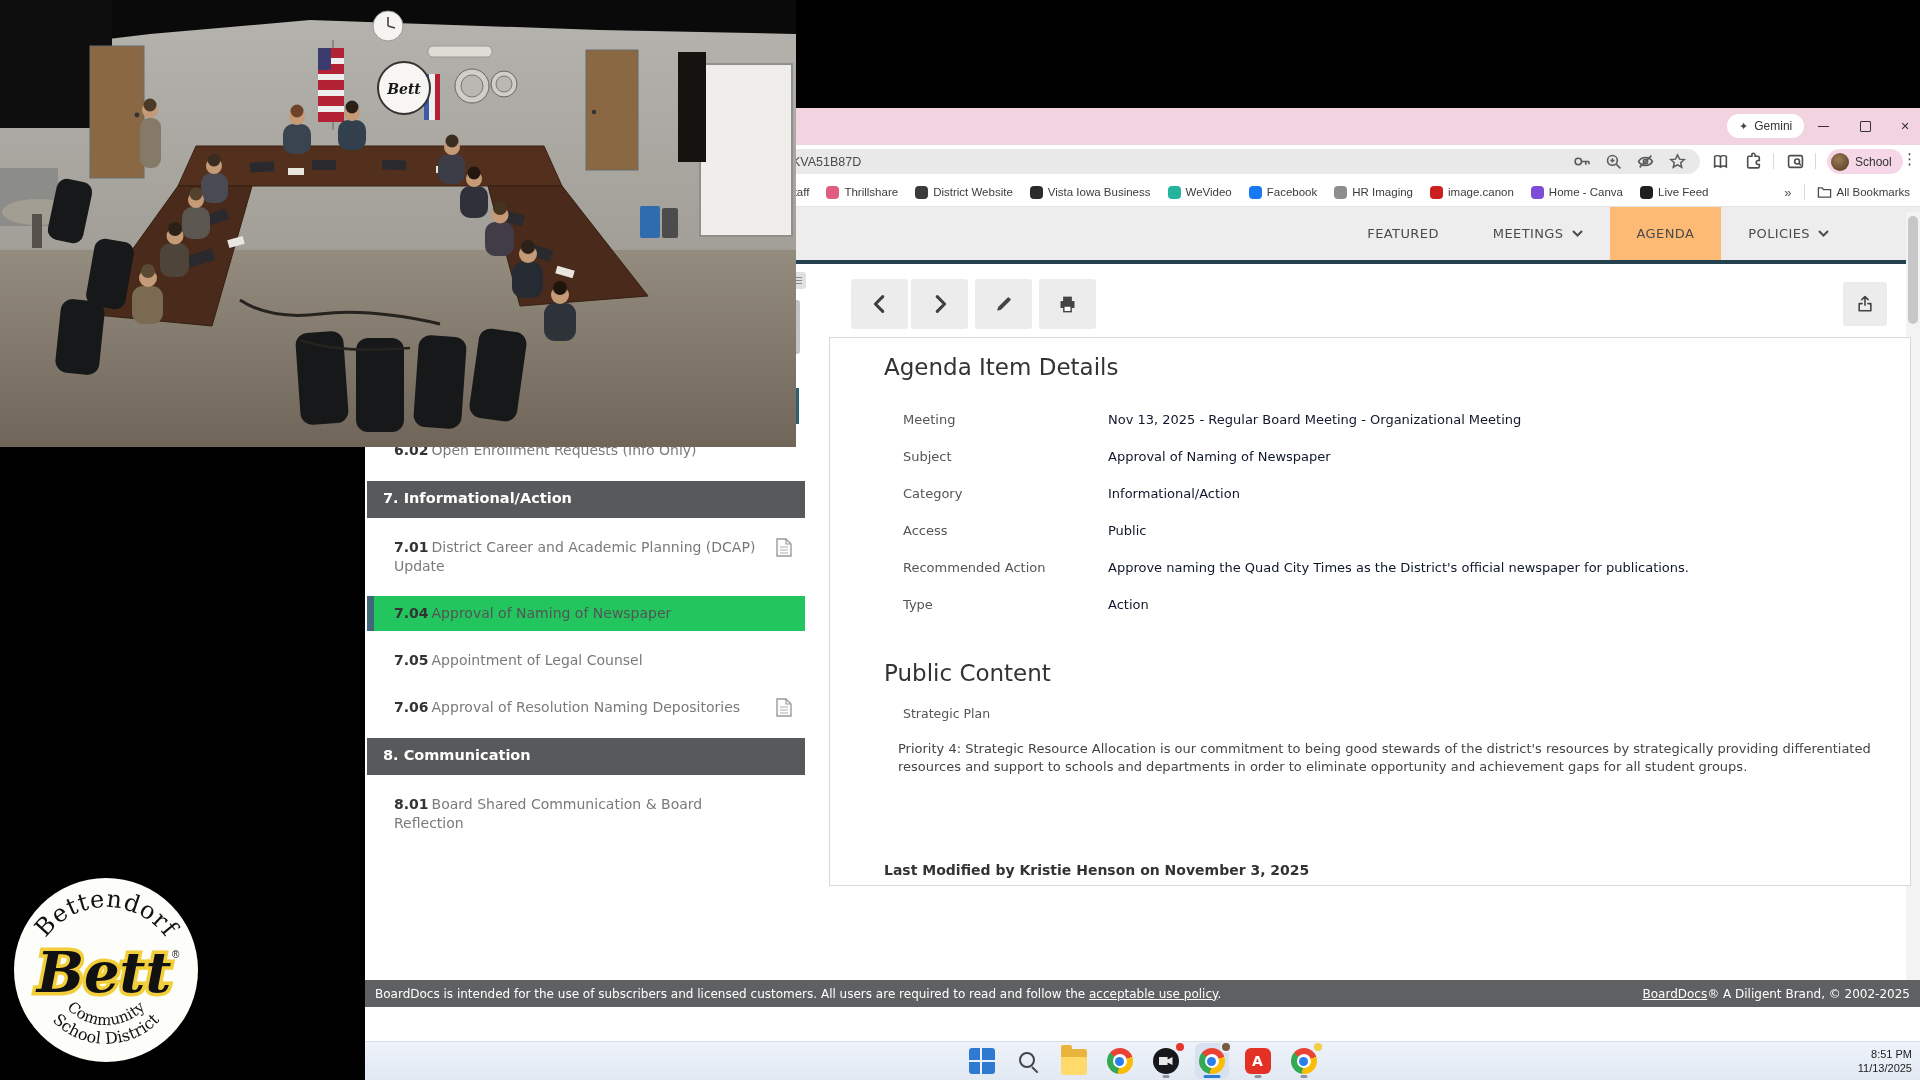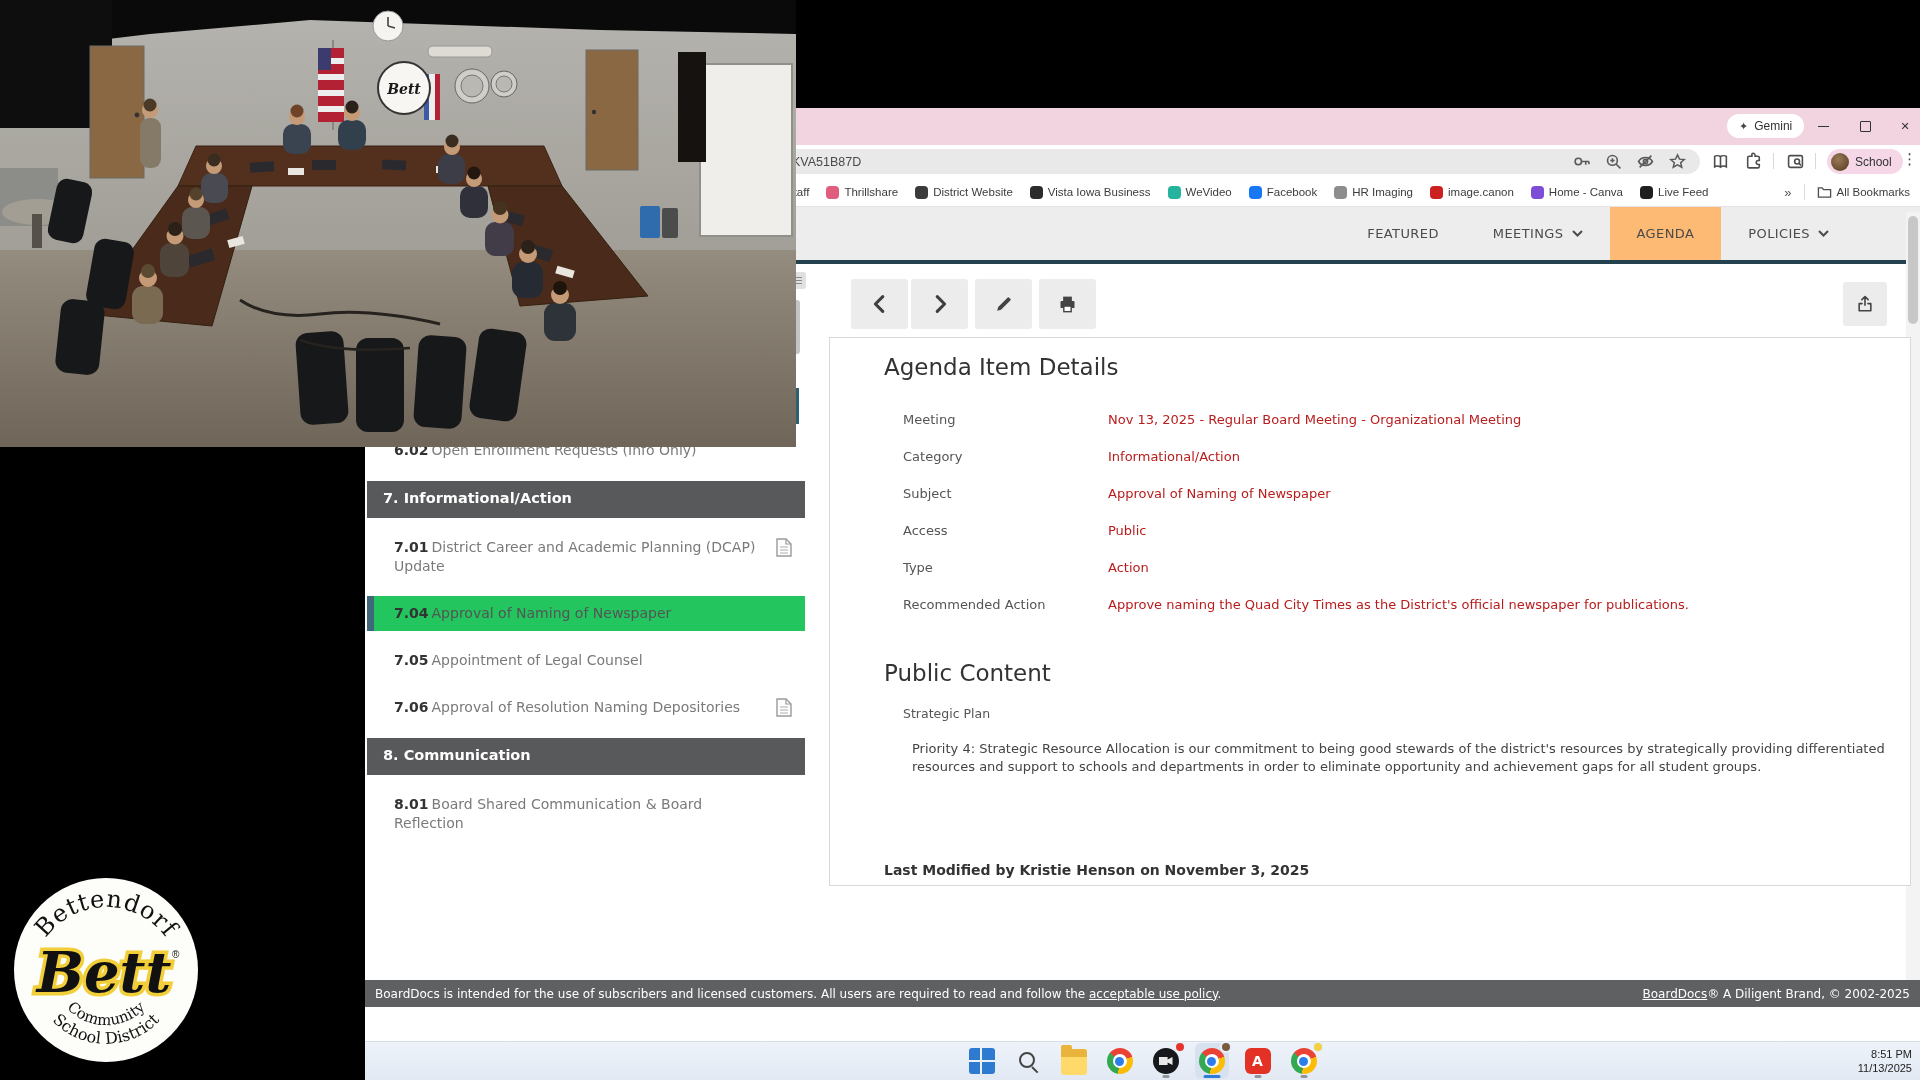--- a/index.html
+++ b/index.html
@@ -61,24 +61,24 @@
   .scrolltrack{position:absolute;left:1541px;top:104px;width:14px;height:768px;background:#f3f3f3;}
   .scrollthumb{position:absolute;left:2px;top:4px;width:10px;height:108px;background:#c7c7c7;border-radius:5px;}
 
   
   .card{position:absolute;left:464px;top:229px;width:1082px;height:549px;border:1px solid #d8d8d8;
         background:#fff;font-family:"DejaVu Sans",sans-serif;}
   .card-title{position:absolute;left:54px;top:16px;font-size:23px;color:#333;}
   .fields{position:absolute;left:73px;top:72px;right:18px;}
   .frow{display:flex;margin-bottom:18px;line-height:19px;font-size:13px;}
   .flabel{width:205px;color:#555;flex:0 0 auto;}
-  .fvalue{color:#b91c1c;}
+  .fvalue{color:#0f172a;}
   .pc-title{position:absolute;left:54px;top:322px;font-size:23px;color:#333;}
   .pc-sub{position:absolute;left:73px;top:368px;font-size:12.5px;color:#555;}
-  .pc-body{position:absolute;left:82px;top:402px;width:990px;font-size:13px;line-height:1.37;color:#444;}
+  .pc-body{position:absolute;left:68px;top:402px;width:990px;font-size:13px;line-height:1.37;color:#444;}
   .lastmod{position:absolute;left:54px;top:524px;font-size:14px;font-weight:bold;color:#333;}
 
   
   .sidebar{position:absolute;left:2px;top:156px;width:438px;height:697px;background:#fff;overflow:hidden;
            font-family:"DejaVu Sans",sans-serif;}
   .sidebar > :first-child{margin-top:169px;}
   .side-item{position:relative;margin-top:12px;padding:8px 46px 8px 27px;font-size:14px;line-height:19px;color:#7a7a7a;}
   .side-num{font-weight:bold;color:#333;margin-right:3px;}
   .side-item.selected{background:#22c55e;border-left:7px solid #3f6679;padding-left:20px;color:#555;}
   .side-sec{margin-top:13px;background:#58595b;color:#fff;font-weight:bold;font-size:14.5px;
@@ -354,42 +354,42 @@
 
     <div class="card">
       <div class="card-title">Agenda Item Details</div>
       <div class="fields">
   <div class="frow">
     <span class="flabel">Meeting</span>
     <span class="fvalue">Nov 13, 2025 - Regular Board Meeting - Organizational Meeting</span>
   </div>
 
   <div class="frow">
+    <span class="flabel">Subject</span>
+    <span class="fvalue">Approval of Naming of Newspaper</span>
+  </div>
+
+  <div class="frow">
     <span class="flabel">Category</span>
     <span class="fvalue">Informational/Action</span>
-  </div>
-
-  <div class="frow">
-    <span class="flabel">Subject</span>
-    <span class="fvalue">Approval of Naming of Newspaper</span>
   </div>
 
   <div class="frow">
     <span class="flabel">Access</span>
     <span class="fvalue">Public</span>
   </div>
 
   <div class="frow">
+    <span class="flabel">Recommended Action</span>
+    <span class="fvalue">Approve naming the Quad City Times as the District's official newspaper for publications.</span>
+  </div>
+
+  <div class="frow">
     <span class="flabel">Type</span>
     <span class="fvalue">Action</span>
-  </div>
-
-  <div class="frow">
-    <span class="flabel">Recommended Action</span>
-    <span class="fvalue">Approve naming the Quad City Times as the District's official newspaper for publications.</span>
   </div>
 </div>
       <div class="pc-title">Public Content</div>
       <div class="pc-sub">Strategic Plan</div>
       <div class="pc-body">Priority 4: Strategic Resource Allocation is our commitment to being good stewards of the district's resources by strategically providing differentiated resources and support to schools and departments in order to eliminate opportunity and achievement gaps for all student groups.</div>
       <div class="lastmod">Last Modified by Kristie Henson on November 3, 2025</div>
     </div>
 
     <div class="sidebar">
   <div class="side-item">

